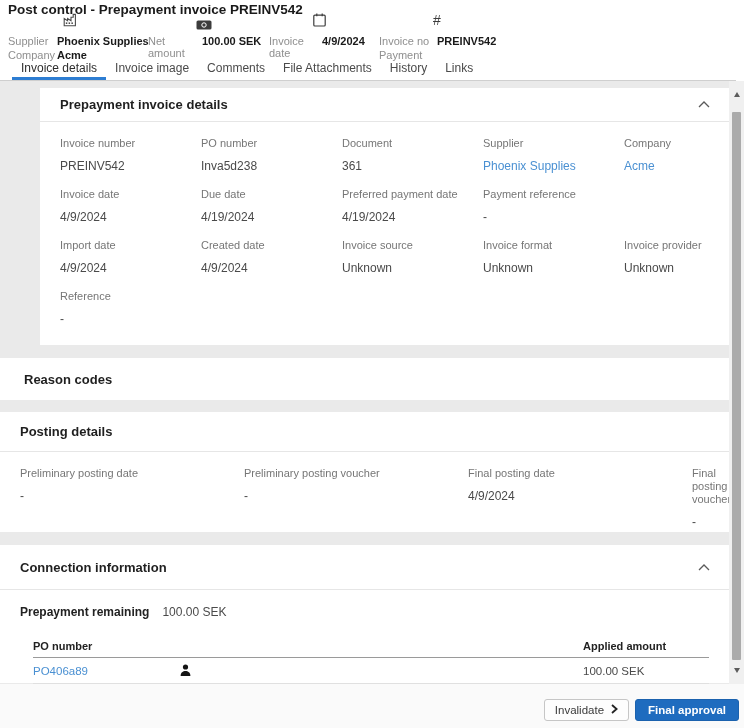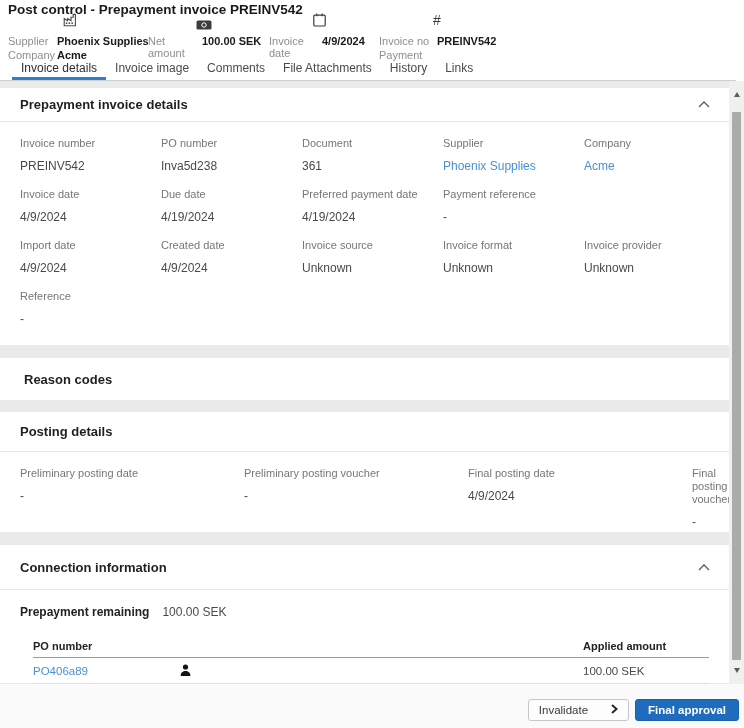--- a/index.html
+++ b/index.html
@@ -25,21 +25,21 @@
   .tab { padding:0 9px; font-size:12px; color:#4a4a4a; display:flex; align-items:flex-start; cursor:pointer; border-bottom:3px solid transparent; white-space:nowrap; }
   .tab.active { color:#2e2e2e; border-bottom:3px solid #2d7dd2; }
 
   
   .content { position:absolute; top:81px; left:0; width:744px; height:603px; background:#eaeaea; overflow:hidden; }
   .scrollpane { position:absolute; top:0; left:0; right:15px; bottom:0; }
   .card { background:#fff; }
   .card-head { height:34px; display:flex; align-items:center; justify-content:space-between; padding:0 16px 0 20px; border-bottom:1px solid #e6e6e6; }
   .card-head .section-title { font-size:13px; font-weight:bold; color:#1f1f1f; }
   .collapse-btn { width:18px; height:14px; display:flex; align-items:center; justify-content:center; cursor:pointer; }
-  .card1 { margin-top:7px; height:257px; }
+  .card1 { margin-top:7px; height:257px;margin-left:40px; }
   .fields { padding:0 10px 0 20px; }
   .frow { display:grid; grid-template-columns:repeat(4,141px) 1fr; padding-top:15px; }
   .frow4 { display:grid; grid-template-columns:repeat(3,192px) 1fr; padding-top:15px;gap:32px; }
   .f-label { font-size:11px; color:#767676; line-height:13px; }
   .f-value { font-size:12px; color:#4a4a4a; margin-top:9px; line-height:14px; }
   .f-value.link { color:#4a90d2; cursor:pointer; }
   .card2 { margin-top:13px; height:42px; display:flex; align-items:center; padding:0 24px; }
   .card2 .section-title { font-size:13px; font-weight:bold; color:#1f1f1f; }
   .card3 { margin-top:12px; height:120px; }
   .card3 .card-head { height:40px; }
@@ -61,21 +61,21 @@
   .scrollbar { position:absolute; top:0; right:0; width:15px; height:603px; background:#f0f0f0; }
   .sb-btn { position:absolute; left:0; width:15px; height:15px; display:flex; align-items:center; justify-content:center; cursor:pointer; }
   .sb-btn.up { top:6px; } .sb-btn.down { bottom:6px; }
   .arr-up { width:0; height:0; border-left:3.5px solid transparent; border-right:3.5px solid transparent; border-bottom:5px solid #5c5c5c; }
   .arr-down { width:0; height:0; border-left:3.5px solid transparent; border-right:3.5px solid transparent; border-top:5px solid #5c5c5c; }
   .sb-thumb { position:absolute; left:3px; width:9px; top:31px; height:548px; background:#ababab; border-radius:1px; cursor:pointer; }
 
   
   .footer { position:absolute; left:0; top:684px; width:744px; height:44px; background:#fafafa; display:flex; justify-content:flex-end; align-items:flex-start; padding:15px 5px 0 0; gap:6px; }
   .btn { height:22px; border-radius:3px; font-size:11.5px; display:flex; align-items:center; cursor:pointer; font-family:"Liberation Sans", sans-serif; }
-  .btn-secondary { background:#fdfdfd; border:1px solid #c6c6c6; color:#3a3a3a; padding:8px 10px; gap:23px;text-align:center; }
+  .btn-secondary { background:#fdfdfd; border:1px solid #c6c6c6; color:#3a3a3a; padding:8px 10px; gap:7px;text-align:center; }
   .btn-primary { background:#1f6cbf; border:1px solid #1b62ae; color:#fff; font-weight:bold; padding:0 12px; }
 </style>
 </head>
 <body>
 
 <div class="app">
 
   <div class="topbar">
     <div class="page-title">Post control - Prepayment invoice PREINV542</div>
 

